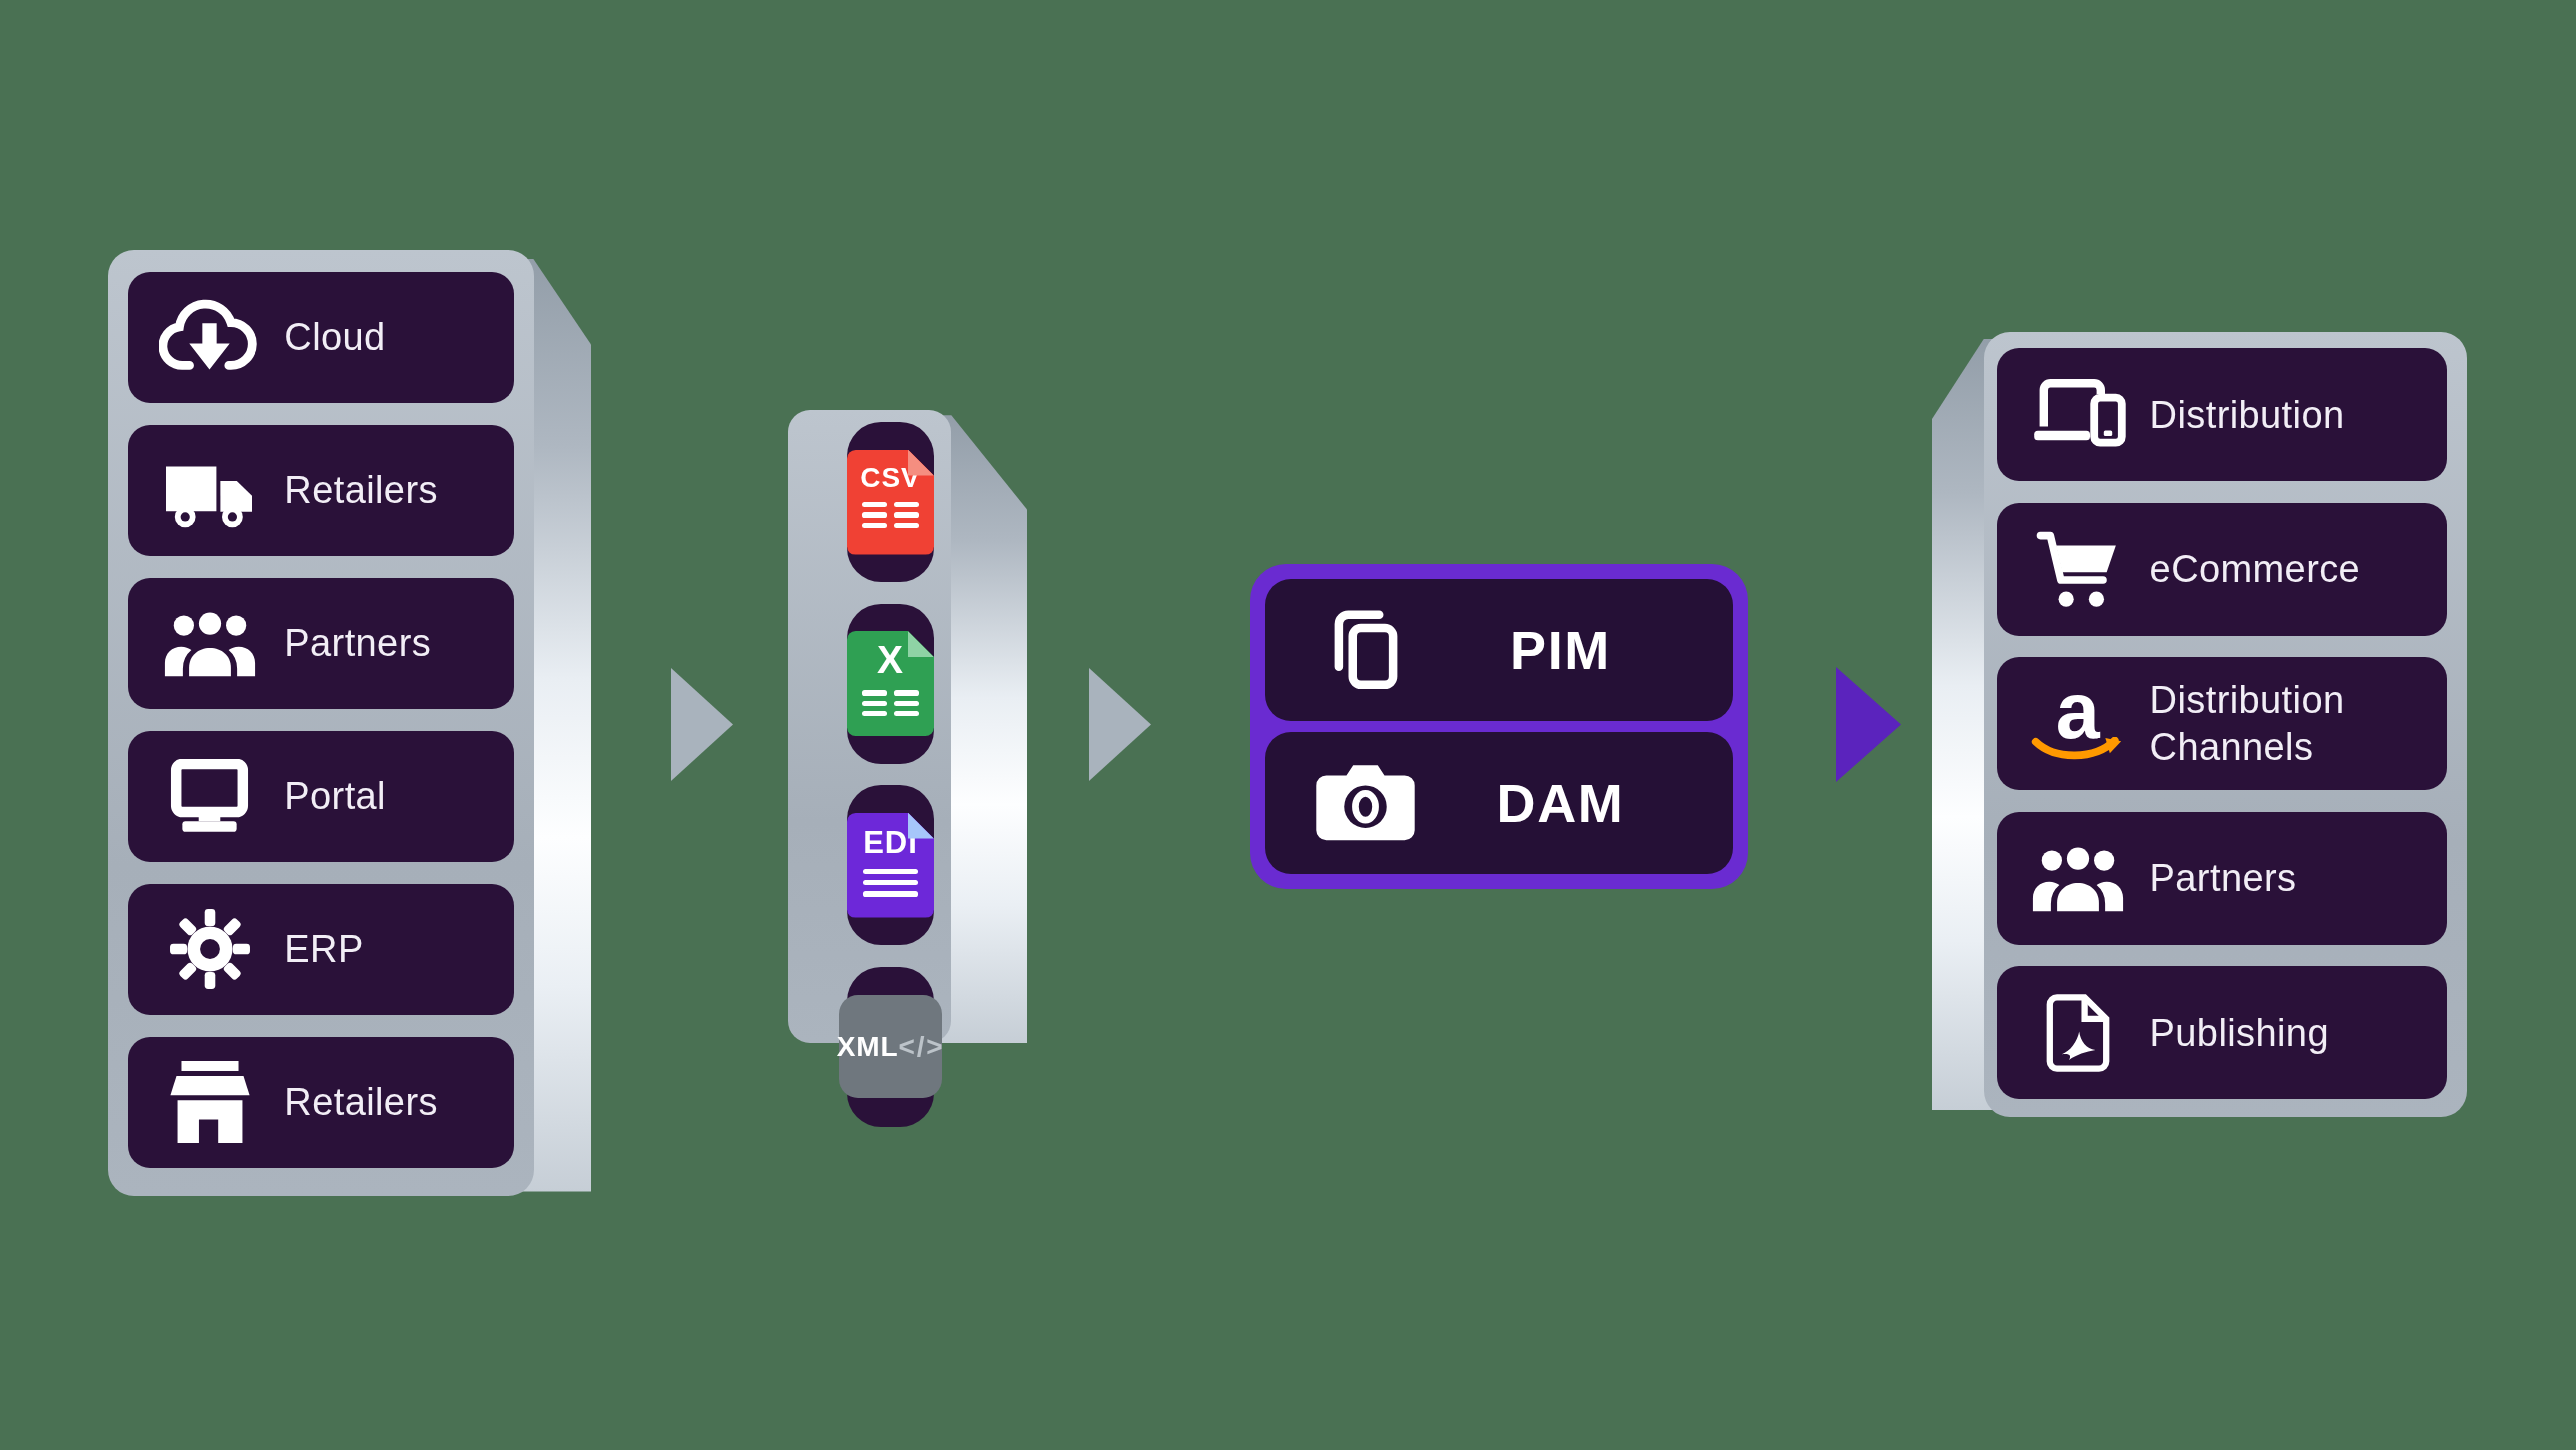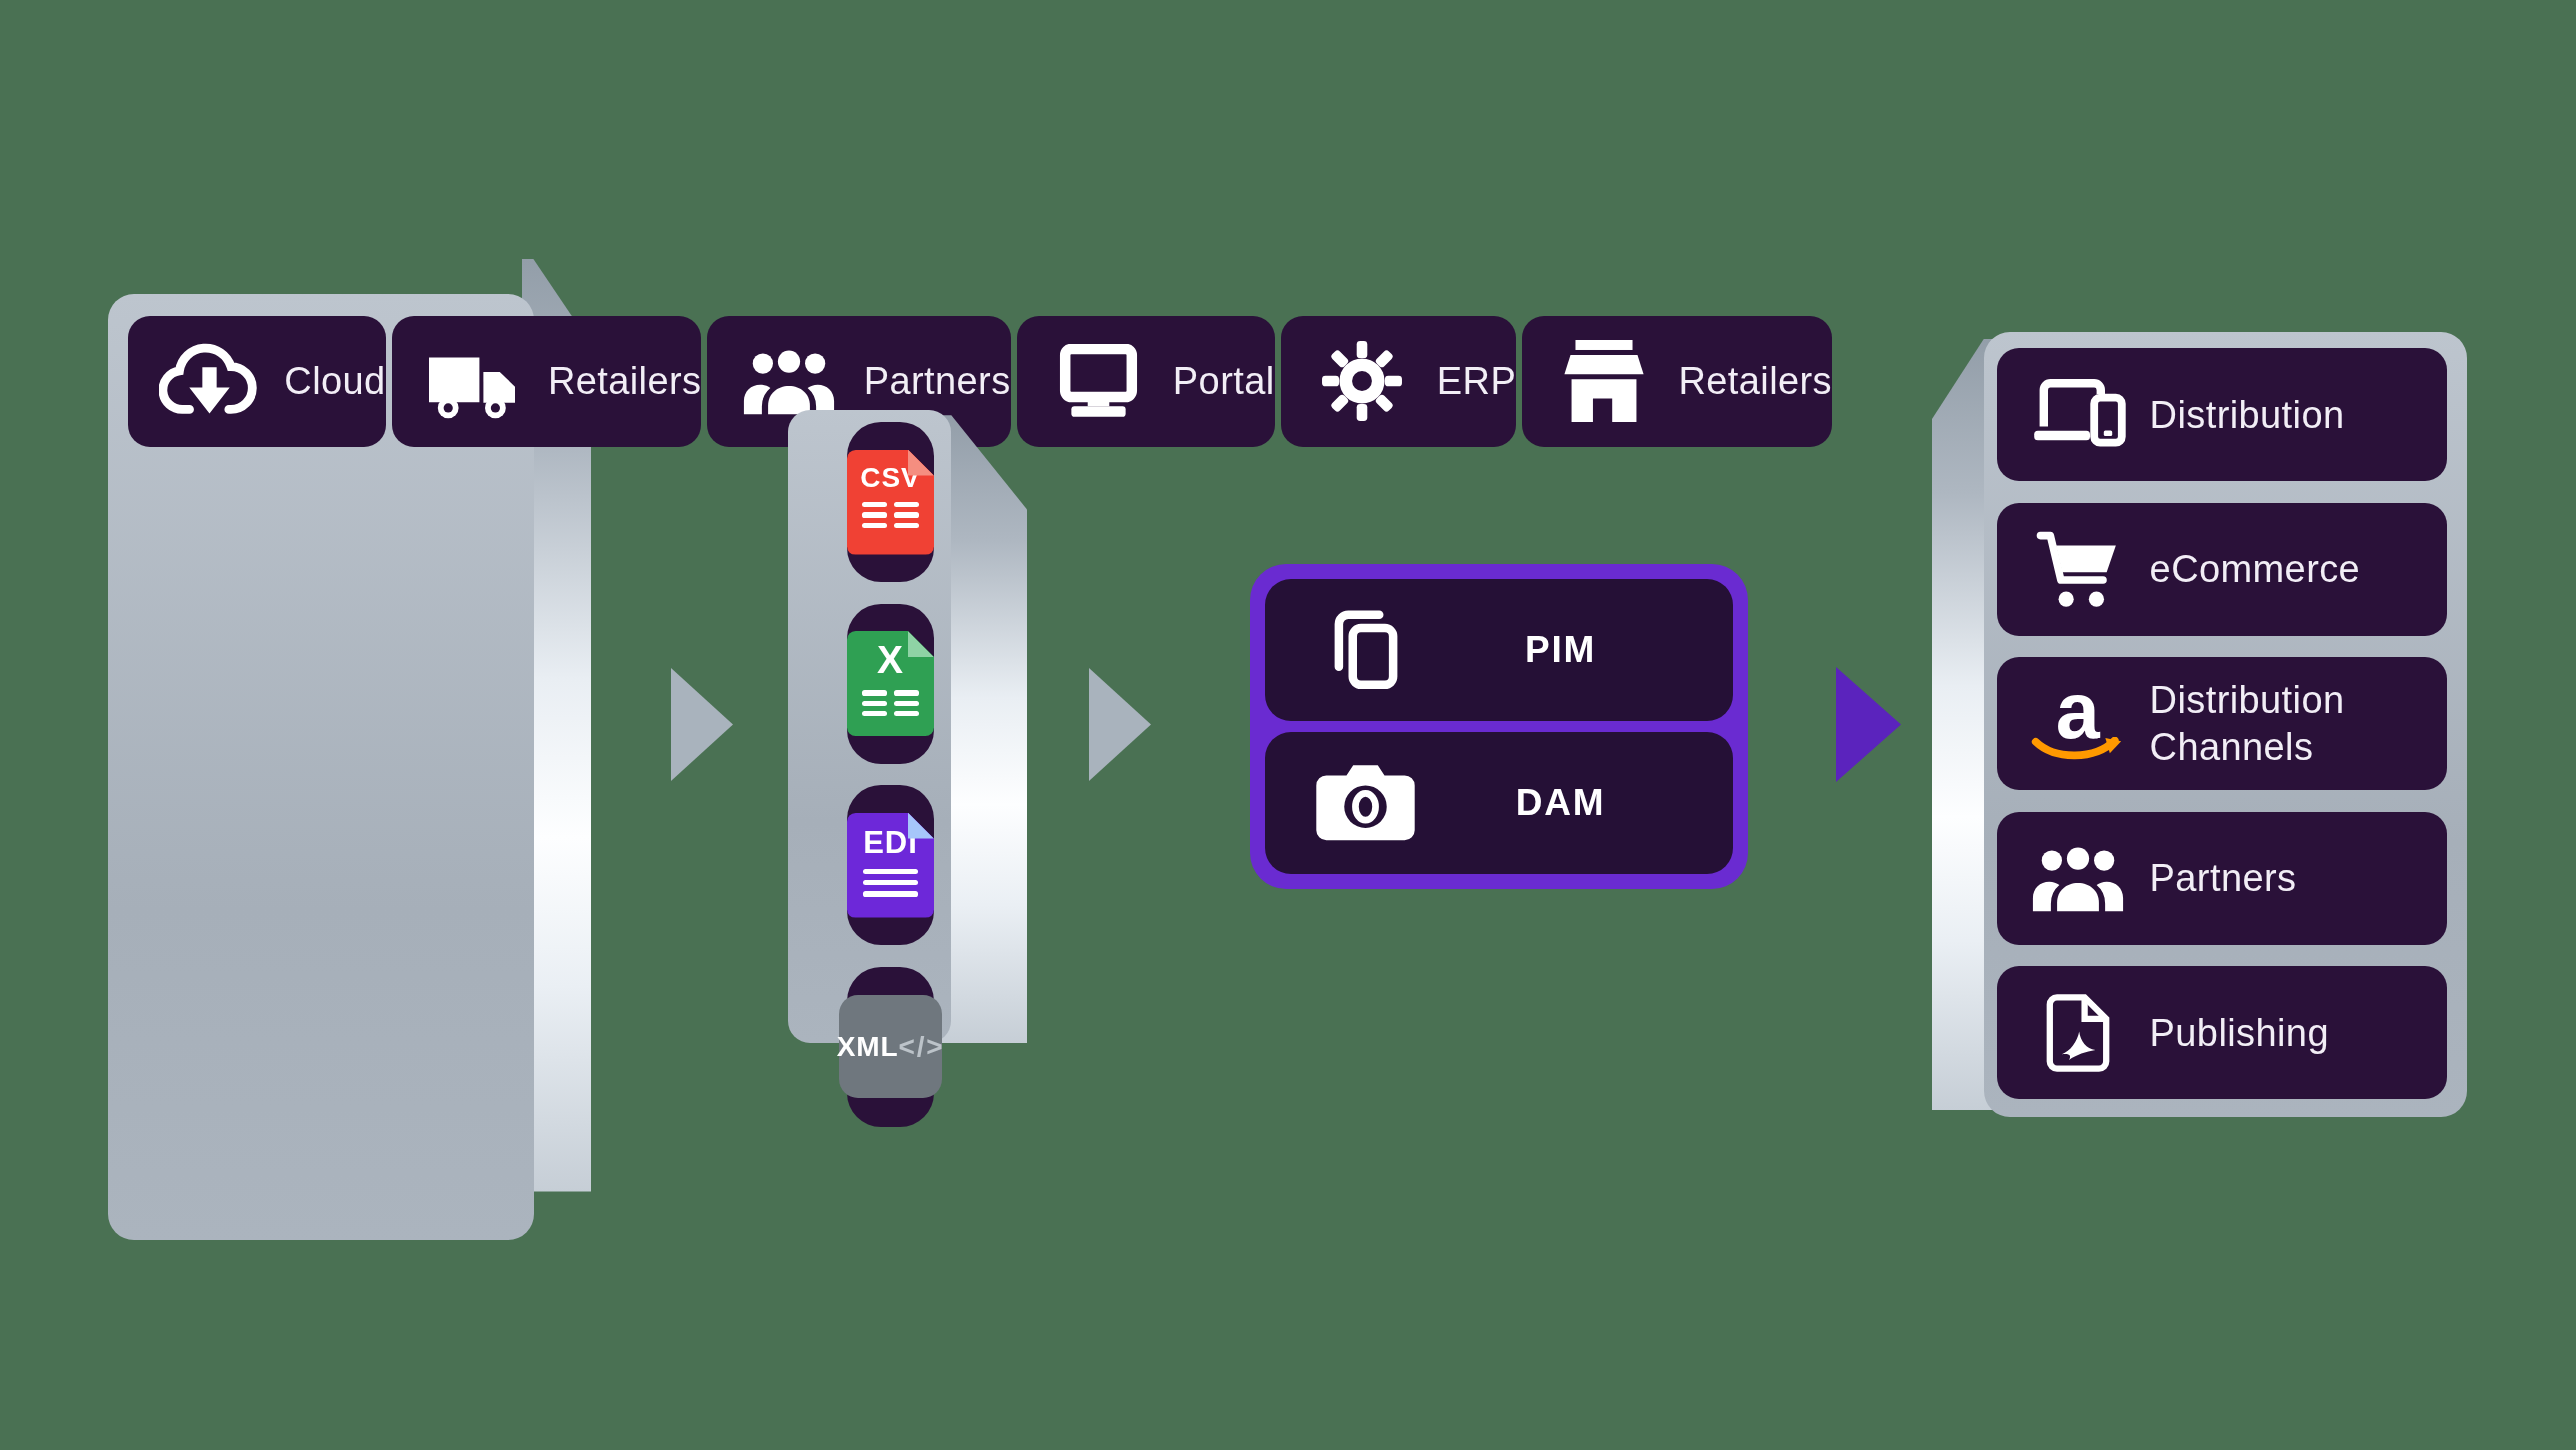--- a/index.html
+++ b/index.html
@@ -11,21 +11,21 @@
   .extrude{position:absolute;
     background:linear-gradient(180deg,#939EA9 0%,#AEB7C1 20%,#E9EEF3 45%,#FDFEFF 62%,#EAEFF4 78%,#C6CED6 100%);}
   .face{position:absolute;border-radius:26px;
     background:linear-gradient(180deg,#BDC5CE 0%,#A6AFB9 65%,#ABB4BE 100%);}
 
   
   .panel-left{left:108px;top:250px;width:483px;height:946px;}
   .panel-left .extrude{right:0;top:8.6px;width:69px;height:933px;
     clip-path:polygon(0 0,16% 0,100% 9.2%,100% 100%,0 100%);}
   .panel-left .face{left:0;top:0;width:426px;height:946px;
-    display:flex;flex-direction:row;gap:6px;padding:21.5px 20px 25px 20px;box-sizing:border-box;margin-top:44px;}
+    display:flex;flex-direction:column;gap:22px;padding:21.5px 20px 25px 20px;box-sizing:border-box;}
 
   .item{background:#2A1139;border-radius:22px;display:flex;align-items:center;flex:none;height:131px;}
   .icon-box{width:129px;margin-left:17px;display:flex;align-items:center;justify-content:center;flex:none;}
   .item-label{margin-left:10.3px;font-size:38px;font-weight:400;color:#F2EEF6;letter-spacing:0.4px;line-height:1.22;}
 
   
   .panel-mid{left:788px;top:410px;width:239px;height:633px;}
   .panel-mid .extrude{right:0;top:5.2px;width:86px;height:628px;
     clip-path:polygon(0 0,12% 0,100% 15%,100% 100%,0 100%);}
   .panel-mid .face{left:0;top:0;width:163px;height:633px;border-radius:22px;
@@ -51,21 +51,21 @@
   .badge-xml{width:103px;height:103px;border-radius:19px;background:#6F777E;
     display:flex;flex-direction:row;align-items:center;justify-content:center;}
   .xml-label{color:#fff;font-size:28px;font-weight:bold;letter-spacing:0.9px;}
   .xml-sub{color:#BCC3C9;font-size:28px;font-weight:bold;margin-top:1.7px;letter-spacing:1.7px;}
 
   
   .core{position:absolute;left:1250px;top:564px;width:498px;height:325px;background:#6A2BD1;
     border-radius:36px;display:flex;flex-direction:column;gap:11px;padding:14.6px;box-sizing:border-box;}
   .core-row{flex:1;background:#251036;border-radius:26px;display:flex;align-items:center;}
   .core-icon-box{width:112px;margin-left:45px;display:flex;align-items:center;justify-content:center;flex:none;}
-  .core-label{flex:1;text-align:center;margin-right:34px;color:#fff;font-size:37px;font-weight:bold;letter-spacing:1.7px;}
+  .core-label{flex:1;text-align:center;margin-right:34px;color:#fff;font-size:54px;font-weight:bold;letter-spacing:1.7px;}
 
   
   .arrow{position:absolute;width:62px;height:113px;clip-path:polygon(0 0,100% 50%,0 100%);}
   .arrow.a1{left:671px;top:668px;background:#A9B3BD;}
   .arrow.a2{left:1089px;top:668px;background:#A9B3BD;}
   .arrow.a3{left:1836px;top:667px;width:65px;height:115px;background:#5B23BD;}
 
   
   .panel-right{left:1932px;top:332px;width:535px;height:785px;}
   .panel-right .extrude{left:0;top:6.9px;width:69px;height:771px;

